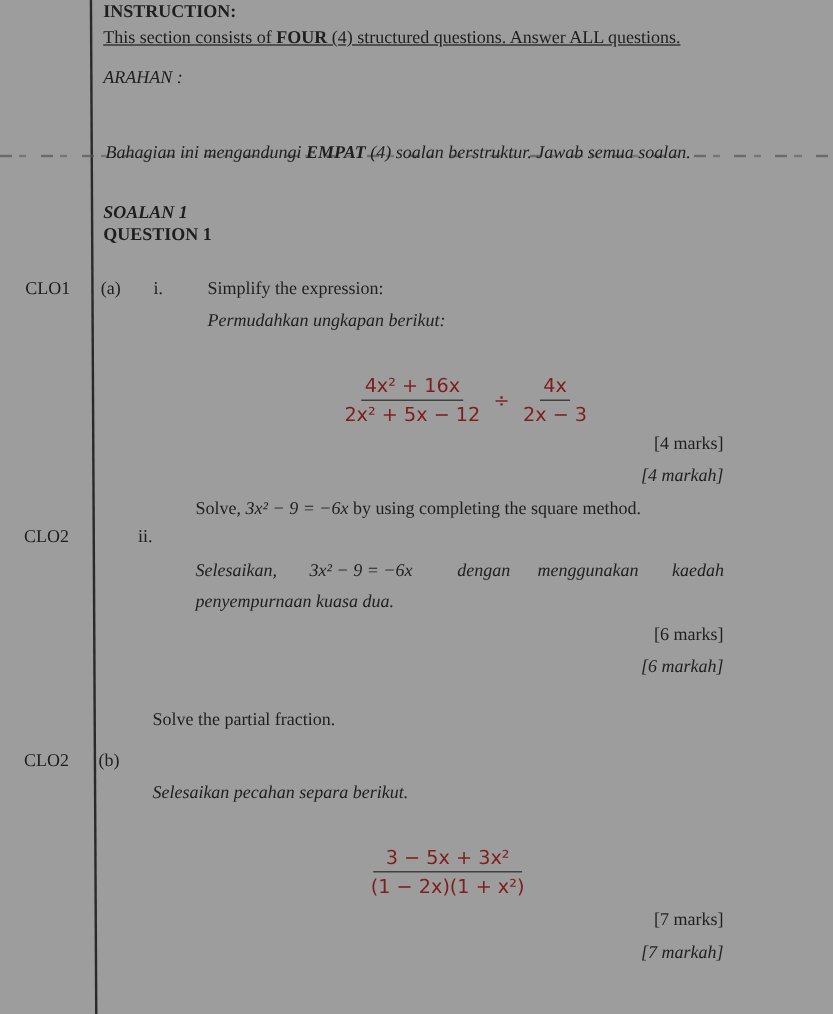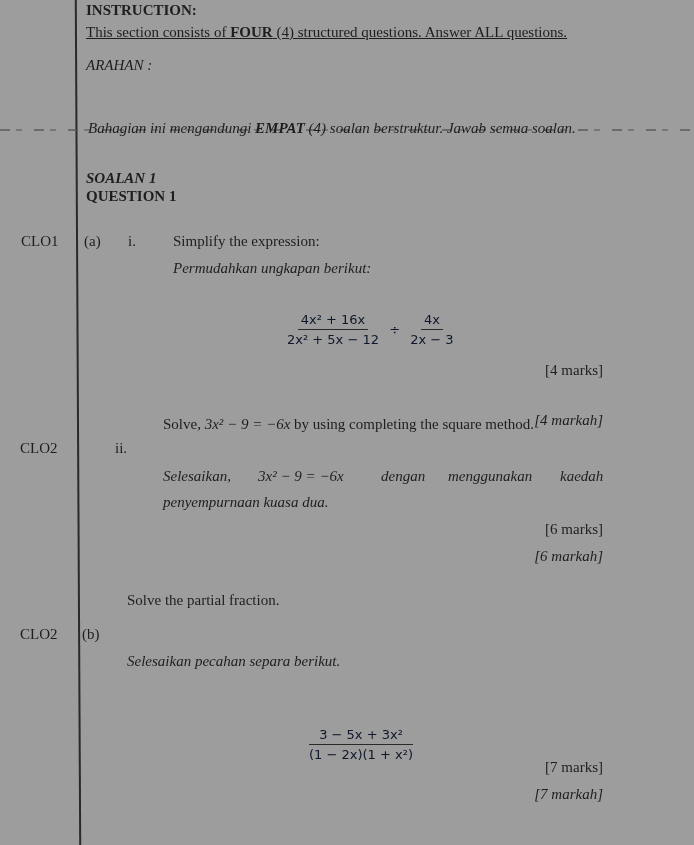--- a/index.html
+++ b/index.html
@@ -12,21 +12,21 @@
   .abs { position:absolute; white-space:nowrap; }
   .vline { position:absolute; left:77px; top:0; width:1.5px; height:845px; background:#2a2a2a; transform:skewX(0.3deg); }
   .dash {
     position:absolute; left:0; top:129px; width:694px; height:2px;
     background:repeating-linear-gradient(90deg,#555 0 10px,transparent 10px 16px,#666 16px 22px,transparent 22px 34px);
     opacity:.7;
   }
   .t { font-size:15px; }
   .b { font-weight:bold; }
   .i { font-style:italic; }
-  .math { font-family:"DejaVu Sans", sans-serif; font-size:13px; color:#0f172a; }
+  .math { font-family:"DejaVu Sans", sans-serif; font-size:16px; color:#7f1d1d; }
   .frac { display:inline-flex; flex-direction:column; align-items:center; vertical-align:middle; }
   .frac .num { padding:0 3px 2px; border-bottom:1.3px solid #2a2a2a; }
   .frac .den { padding:2px 3px 0; }
   .right { text-align:left; }
 </style>
 </head>
 <body>
 
 <div class="vline"></div>
 <div class="dash"></div>
@@ -52,42 +52,42 @@
     <span class="den">2x² + 5x − 12</span>
   </span>
   <span style="margin:0 3px;vertical-align:middle;">÷</span>
   <span class="frac">
     <span class="num">4x</span>
     <span class="den">2x − 3</span>
   </span>
 </div>
 
 <div class="abs t right" style="right:91px;top:362px;">[4 marks]</div>
-<div class="abs t i right" style="right:91px;top:389px;margin-top:23px;">[4 markah]</div>
+<div class="abs t i right" style="right:91px;top:389px;">[4 markah]</div>
 
 <div class="abs t" style="left:20px;top:440px;">CLO2</div>
 <div class="abs t" style="left:115px;top:440px;">ii.</div>
 <div class="abs t" style="left:163px;top:416px;"><span>Solve, </span><span class="i">3x² − 9 = −6x</span><span> by using completing the square method.</span></div>
 
 <div class="abs t i" style="left:163px;top:468px;">Selesaikan,</div>
 <div class="abs t i" style="left:258px;top:468px;">3x² − 9 = −6x</div>
 <div class="abs t i" style="left:381px;top:468px;">dengan</div>
 <div class="abs t i" style="left:448px;top:468px;">menggunakan</div>
 <div class="abs t i" style="left:560px;top:468px;">kaedah</div>
 <div class="abs t i" style="left:163px;top:494px;">penyempurnaan kuasa dua.</div>
 
 <div class="abs t right" style="right:91px;top:521px;">[6 marks]</div>
 <div class="abs t i right" style="right:91px;top:548px;">[6 markah]</div>
 
 <div class="abs t" style="left:20px;top:626px;">CLO2</div>
 <div class="abs t" style="left:82px;top:626px;">(b)</div>
 <div class="abs t" style="left:127px;top:592px;">Solve the partial fraction.</div>
 <div class="abs t i" style="left:127px;top:653px;">Selesaikan pecahan separa berikut.</div>
 
-<div class="abs math" style="left:306px;top:705px;margin-top:22px;">
+<div class="abs math" style="left:306px;top:705px;">
   <span class="frac">
     <span class="num" style="padding:0 10px 2px;">3 − 5x + 3x²</span>
     <span class="den">(1 − 2x)(1 + x²)</span>
   </span>
 </div>
 
 <div class="abs t right" style="right:91px;top:759px;">[7 marks]</div>
 <div class="abs t i right" style="right:91px;top:786px;">[7 markah]</div>
 
 </body></html>

